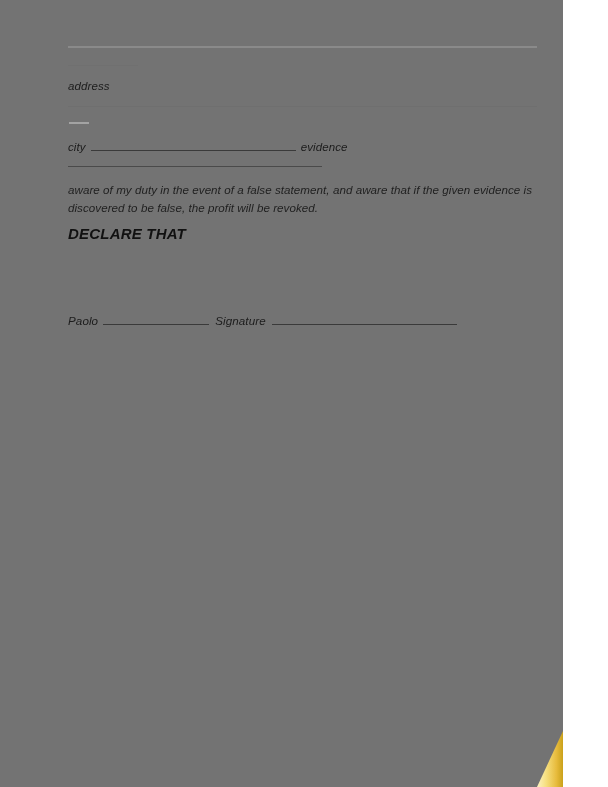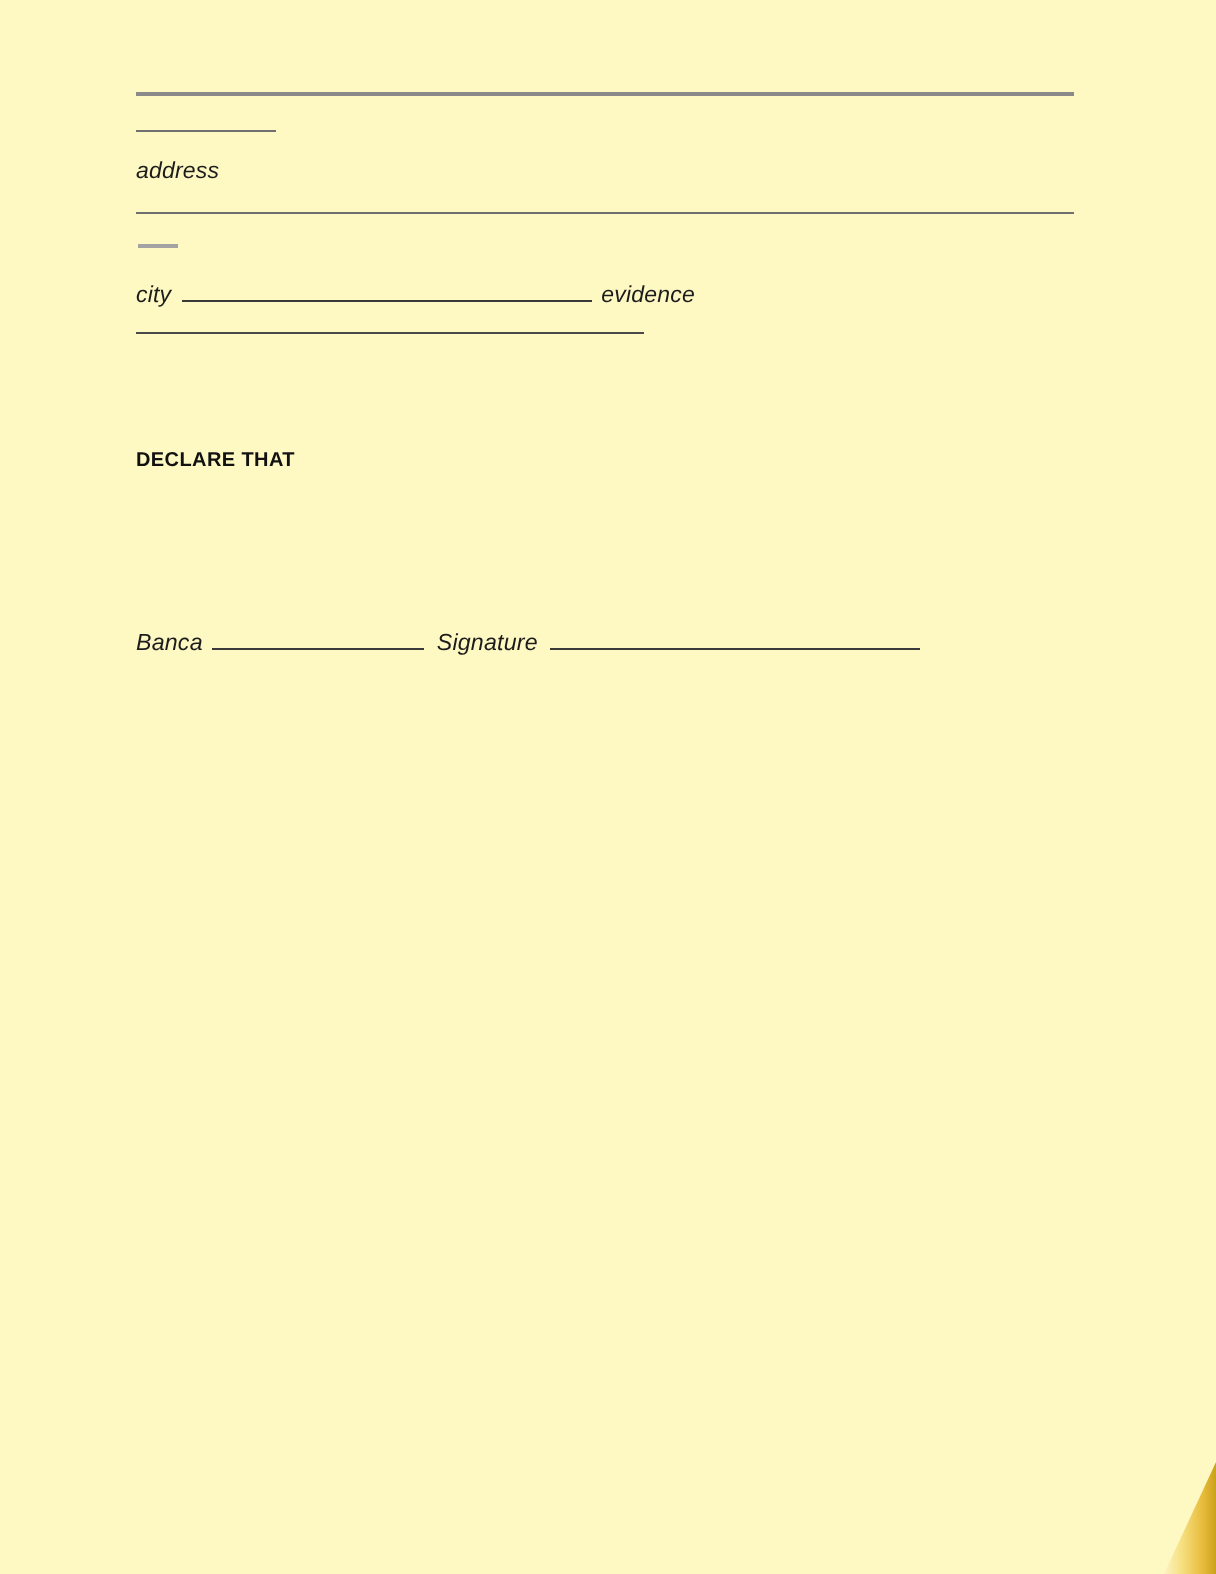--- a/index.html
+++ b/index.html
@@ -6,23 +6,23 @@
   html, body {
     margin: 0;
     padding: 0;
     background: #ffffff;
   }
   body {
     font-family: "Liberation Sans", sans-serif;
   }
   #page {
     position: relative;
-    width: 608px;
+    width: 563px;
     height: 787px;
-    background: #fef9c3;
+    background: #737373;
     overflow: hidden;
   }
 
   
   .rule {
     position: absolute;
     background: #7d7d7d;
     height: 1px;
   }
   .rule-full-1 {
@@ -114,22 +114,23 @@
     left: 68px;
     top: 252px;
     width: 466px;
   }
 
   
   #heading-declare {
     position: absolute;
     left: 68px;
     top: 225px;
+    font-style: italic;
     font-weight: bold;
-    font-size: 10px;
+    font-size: 15px;
     color: #111111;
     letter-spacing: 0.2px;
   }
 
   
   #row-signoff {
     position: absolute;
     left: 68px;
     top: 313px;
     display: flex;
@@ -183,26 +184,27 @@
   <div class="rule rule-stub"></div>
 
   <div id="row-city">
     <span class="fl">city</span>
     <span class="blank-city"></span>
     <span class="fl">evidence</span>
   </div>
 
   <div class="rule rule-short-2"></div>
 
+  <div class="para" id="para-aware">aware of my duty in the event of a false statement, and aware that if the given evidence is discovered to be false, the profit will be revoked.</div>
 
   <div id="heading-declare">DECLARE THAT</div>
 
 
   <div id="row-signoff">
-    <span class="fl">Banca</span>
+    <span class="fl">Paolo</span>
     <span class="blank-date"></span>
     <span class="fl">Signature</span>
     <span class="blank-sig"></span>
   </div>
 
   <svg id="corner-mark" viewBox="0 0 30 56" preserveAspectRatio="none">
     <defs>
       <linearGradient id="goldgrad" x1="0" y1="0" x2="1" y2="0">
         <stop offset="0%" stop-color="#fdf3c4"></stop>
         <stop offset="35%" stop-color="#f6df7f"></stop>

